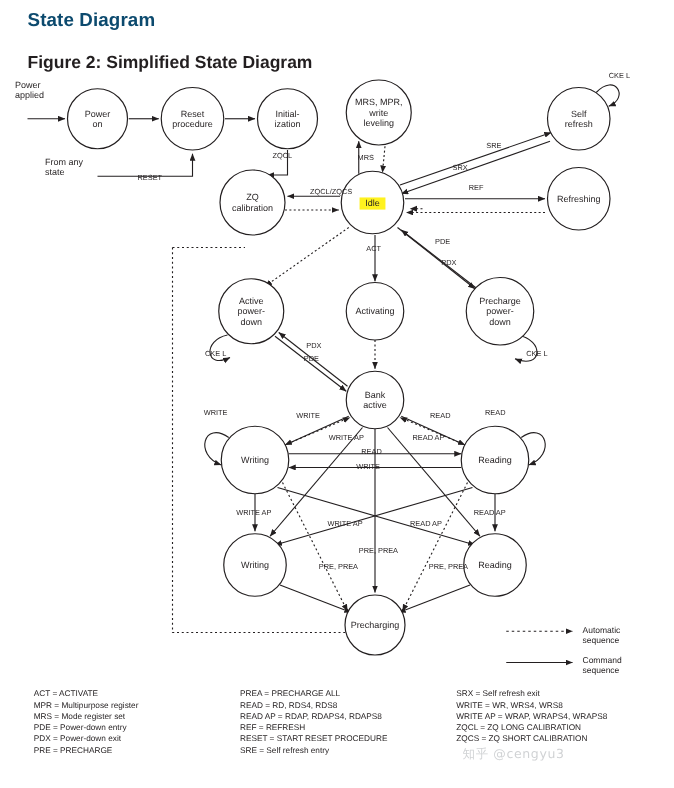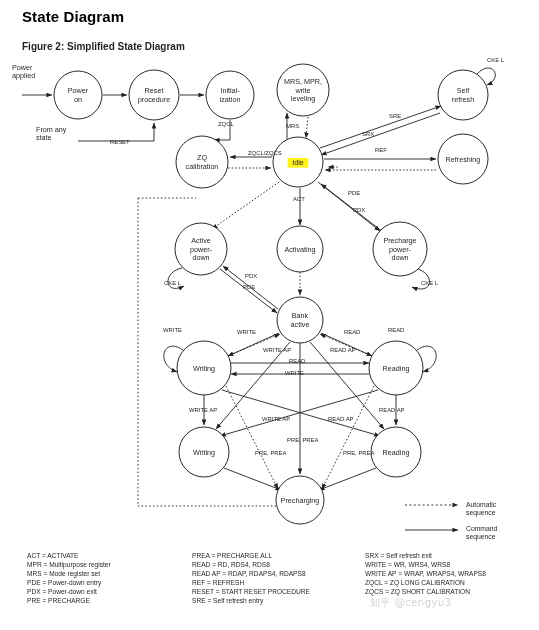--- a/index.html
+++ b/index.html
@@ -1,19 +1,19 @@
 <!DOCTYPE html>
 <html><head>
 <meta charset="utf-8">
 <style>
   html,body{margin:0;padding:0;background:#ffffff;}
   body{width:539px;height:630px;font-family:"Liberation Sans",sans-serif;color:#231f20;overflow:hidden;position:relative;}
   #page{position:relative;width:539px;height:630px;background:#fff;}
-  .h1{position:absolute;left:22px;top:8px;font-size:15px;font-weight:bold;letter-spacing:.1px;color:#000000;}
-  .figcap{position:absolute;left:22px;top:41px;font-size:10px;font-weight:bold;color:#231f20;}
+  .h1{position:absolute;left:22px;top:8px;font-size:15px;font-weight:bold;letter-spacing:.1px;color:#0c4a6e;}
+  .figcap{position:absolute;left:22px;top:41px;font-size:14px;font-weight:bold;color:#231f20;}
   #diagram{position:absolute;left:0;top:0;width:539px;height:630px;}
   .legend-col{position:absolute;font-size:6.6px;line-height:9.1px;color:#231f20;white-space:pre;}
   .legend-line{display:block;}
   #legend1{left:27px;top:551px;}
   #legend2{left:192px;top:551px;}
   #legend3{left:365px;top:551px;}
   .keyrow{position:absolute;font-size:6.8px;line-height:8.4px;color:#231f20;}
   #key-auto{left:466px;top:501px;}
   #key-cmd{left:466px;top:525px;}
   #watermark{position:absolute;left:370px;top:596px;font-size:10px;color:rgba(150,155,160,.45);font-family:"DejaVu Sans",sans-serif;letter-spacing:.5px;pointer-events:none;}

